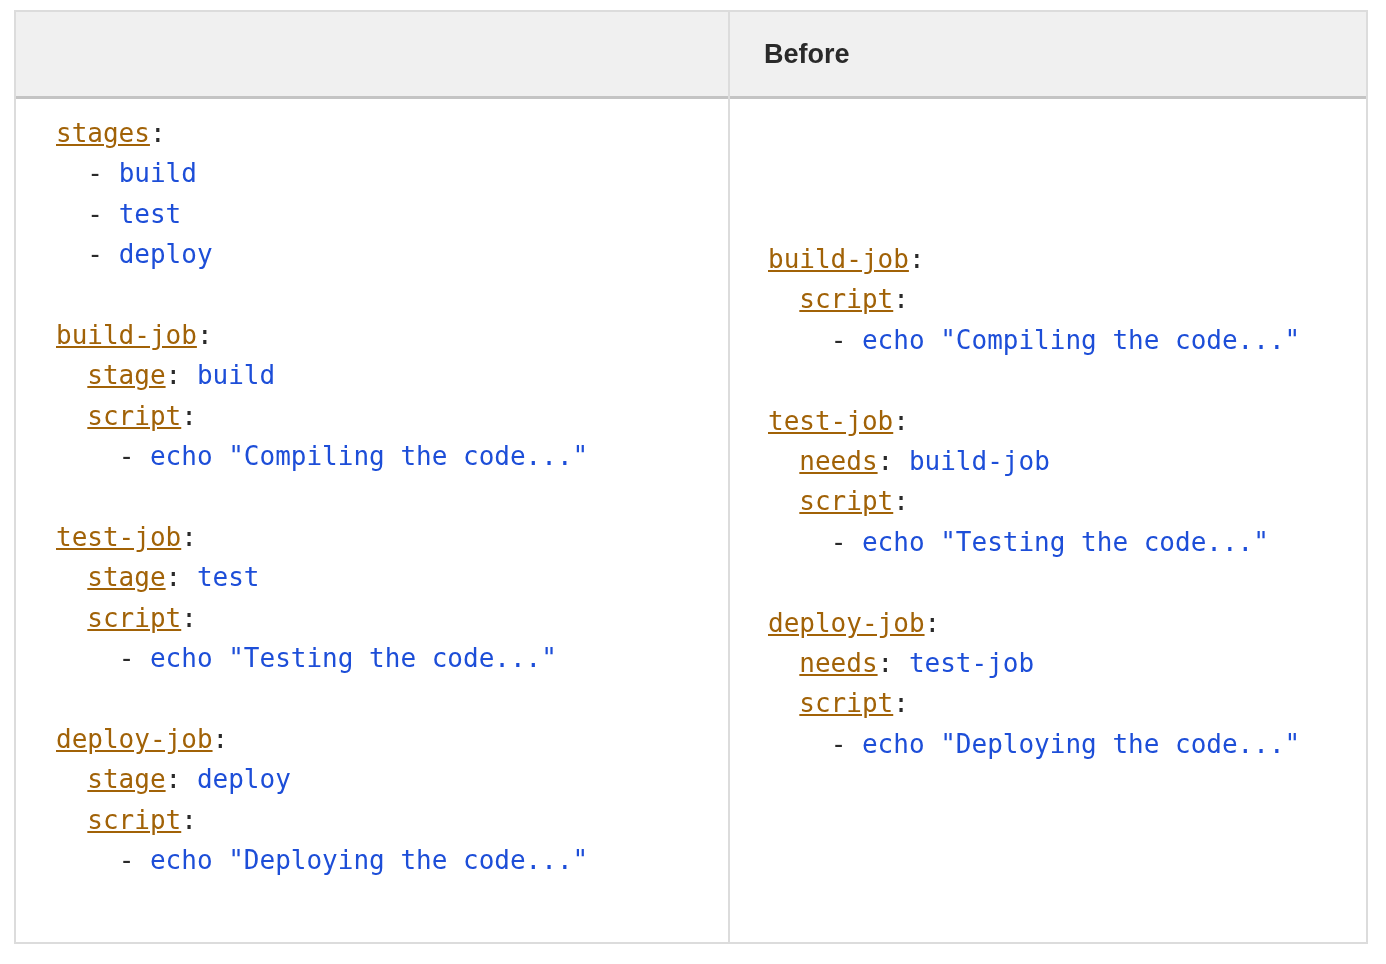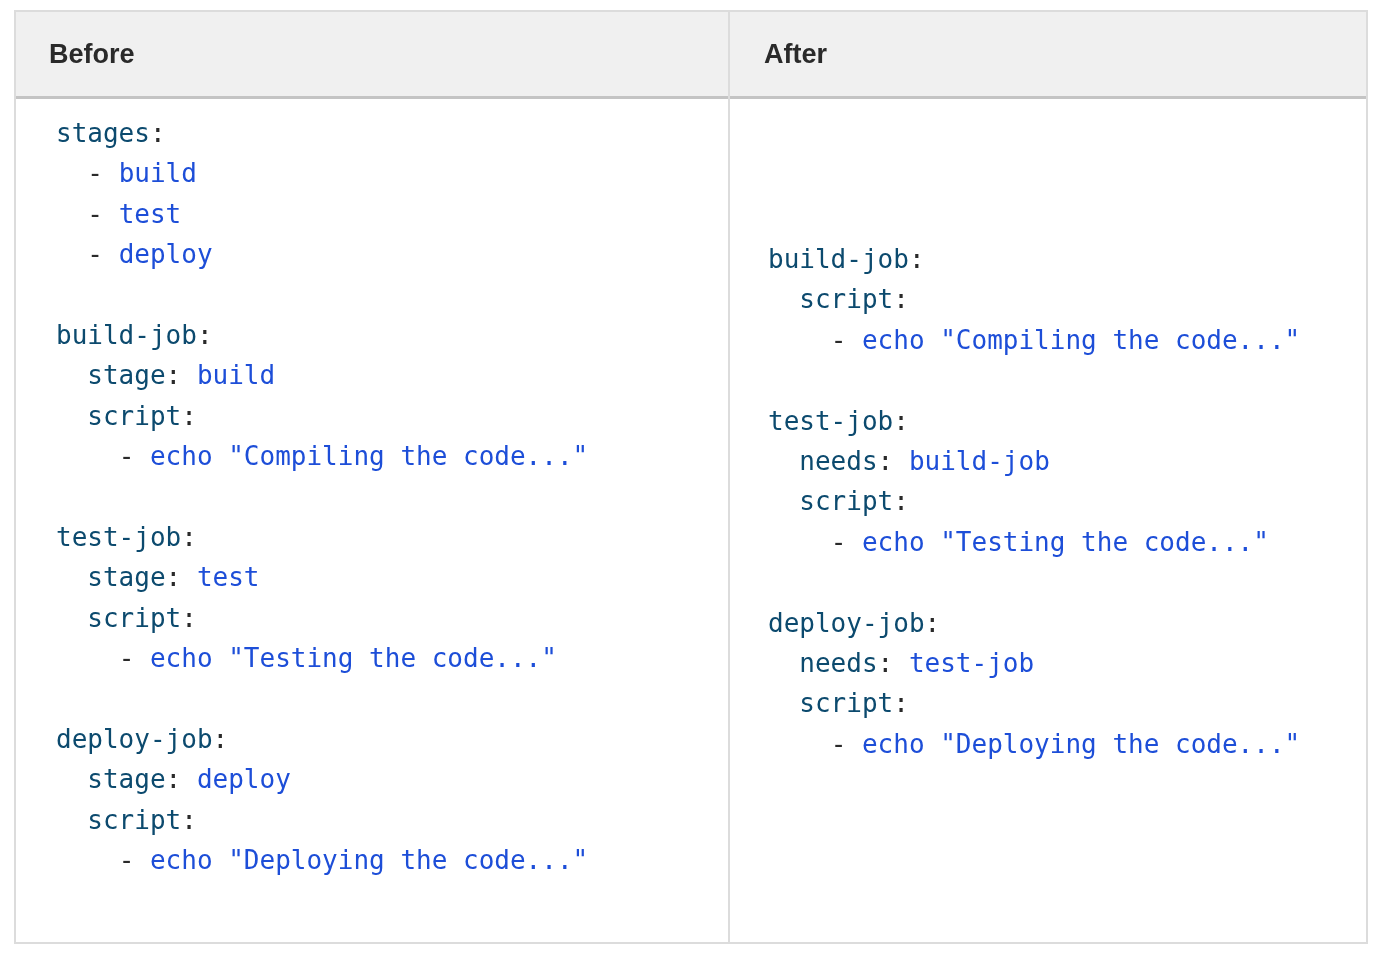--- a/index.html
+++ b/index.html
@@ -21,29 +21,28 @@
     .col-divider {
       position: absolute; left: 712px; top: 0; bottom: 0; width: 2px; background: #dcdcdc;
     }
     .code {
       position: absolute; font-family: "DejaVu Sans Mono", monospace; font-size: 26px;
       line-height: 40.4px; white-space: pre; color: #2a2a2a;
     }
     .code.before { left: 56px; top: 113px; }
     .code.after { left: 768px; top: 239px; }
     .line { height: 40.4px; }
-    .k { color: #0c4a6e; }
+    .k { color: #a16207; text-decoration: underline; }
     .v { color: #1d4ed8; }
     .p { color: #2a2a2a; }
   </style>
 </head>
 <body>
 
 <div class="table">
   <div class="thead">
-    <div class="th before">Before</div>
-    <div class="th after">After</div>
+    <div class="th after">Before</div>
   </div>
   <div class="col-divider"></div>
 </div>
 
 <div class="code before"><div class="line"><span class="p"></span><span class="p"></span><span class="k">stages</span><span class="p">:</span><span class="v"></span></div><div class="line"><span class="p">  </span><span class="p">- </span><span class="k"></span><span class="p"></span><span class="v">build</span></div><div class="line"><span class="p">  </span><span class="p">- </span><span class="k"></span><span class="p"></span><span class="v">test</span></div><div class="line"><span class="p">  </span><span class="p">- </span><span class="k"></span><span class="p"></span><span class="v">deploy</span></div><div class="line"><span class="p"></span><span class="p"></span><span class="k"></span><span class="p"></span><span class="v"></span></div><div class="line"><span class="p"></span><span class="p"></span><span class="k">build-job</span><span class="p">:</span><span class="v"></span></div><div class="line"><span class="p">  </span><span class="p"></span><span class="k">stage</span><span class="p">: </span><span class="v">build</span></div><div class="line"><span class="p">  </span><span class="p"></span><span class="k">script</span><span class="p">:</span><span class="v"></span></div><div class="line"><span class="p">    </span><span class="p">- </span><span class="k"></span><span class="p"></span><span class="v">echo "Compiling the code..."</span></div><div class="line"><span class="p"></span><span class="p"></span><span class="k"></span><span class="p"></span><span class="v"></span></div><div class="line"><span class="p"></span><span class="p"></span><span class="k">test-job</span><span class="p">:</span><span class="v"></span></div><div class="line"><span class="p">  </span><span class="p"></span><span class="k">stage</span><span class="p">: </span><span class="v">test</span></div><div class="line"><span class="p">  </span><span class="p"></span><span class="k">script</span><span class="p">:</span><span class="v"></span></div><div class="line"><span class="p">    </span><span class="p">- </span><span class="k"></span><span class="p"></span><span class="v">echo "Testing the code..."</span></div><div class="line"><span class="p"></span><span class="p"></span><span class="k"></span><span class="p"></span><span class="v"></span></div><div class="line"><span class="p"></span><span class="p"></span><span class="k">deploy-job</span><span class="p">:</span><span class="v"></span></div><div class="line"><span class="p">  </span><span class="p"></span><span class="k">stage</span><span class="p">: </span><span class="v">deploy</span></div><div class="line"><span class="p">  </span><span class="p"></span><span class="k">script</span><span class="p">:</span><span class="v"></span></div><div class="line"><span class="p">    </span><span class="p">- </span><span class="k"></span><span class="p"></span><span class="v">echo "Deploying the code..."</span></div></div>
 <div class="code after"><div class="line"><span class="p"></span><span class="p"></span><span class="k">build-job</span><span class="p">:</span><span class="v"></span></div><div class="line"><span class="p">  </span><span class="p"></span><span class="k">script</span><span class="p">:</span><span class="v"></span></div><div class="line"><span class="p">    </span><span class="p">- </span><span class="k"></span><span class="p"></span><span class="v">echo "Compiling the code..."</span></div><div class="line"><span class="p"></span><span class="p"></span><span class="k"></span><span class="p"></span><span class="v"></span></div><div class="line"><span class="p"></span><span class="p"></span><span class="k">test-job</span><span class="p">:</span><span class="v"></span></div><div class="line"><span class="p">  </span><span class="p"></span><span class="k">needs</span><span class="p">: </span><span class="v">build-job</span></div><div class="line"><span class="p">  </span><span class="p"></span><span class="k">script</span><span class="p">:</span><span class="v"></span></div><div class="line"><span class="p">    </span><span class="p">- </span><span class="k"></span><span class="p"></span><span class="v">echo "Testing the code..."</span></div><div class="line"><span class="p"></span><span class="p"></span><span class="k"></span><span class="p"></span><span class="v"></span></div><div class="line"><span class="p"></span><span class="p"></span><span class="k">deploy-job</span><span class="p">:</span><span class="v"></span></div><div class="line"><span class="p">  </span><span class="p"></span><span class="k">needs</span><span class="p">: </span><span class="v">test-job</span></div><div class="line"><span class="p">  </span><span class="p"></span><span class="k">script</span><span class="p">:</span><span class="v"></span></div><div class="line"><span class="p">    </span><span class="p">- </span><span class="k"></span><span class="p"></span><span class="v">echo "Deploying the code..."</span></div></div>
 
 </body></html>

